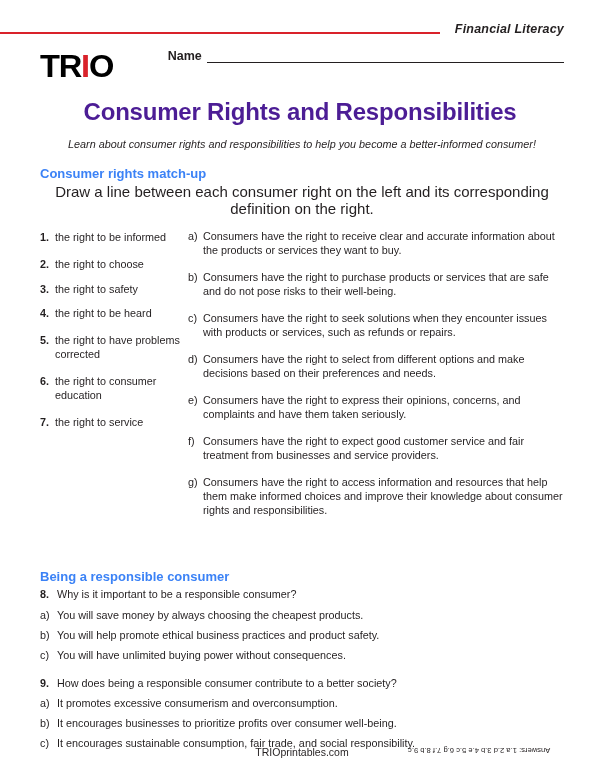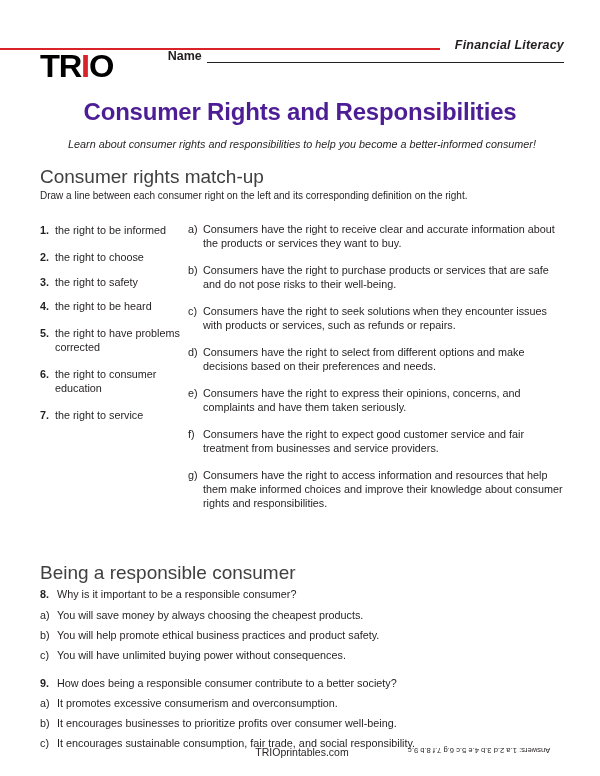--- a/index.html
+++ b/index.html
@@ -11,21 +11,21 @@
     width: 600px; height: 776px;
     font-family: "Liberation Sans", sans-serif;
     color: #231f20;
     position: relative;
     overflow: hidden;
   }
 
   
   .header-band {
     position: absolute;
-    top: 16px; left: 0; right: 0;
+    top: 0; left: 0; right: 0;
     height: 48px;
   }
   .header-rule {
     position: absolute;
     left: 0; top: 32px;
     width: 440px; height: 2px;
     background: #d9222a;
   }
   .header-subject {
     position: absolute;
@@ -92,28 +92,29 @@
     font-style: italic;
     color: #231f20;
   }
 
   
   .content {
     position: absolute;
     left: 40px; right: 36px; top: 166px;
   }
   .section-heading {
-    font-size: 19px;
-    font-weight: normal;
-    color: #404040;
+    font-size: 13px;
+    font-weight: bold;
+    color: #3b82f6;
     margin: 0 0 2px 0;
   }
   .section-instructions {
-    font-size: 10px;
-    margin: 0 0 21px 0;
+    font-size: 15px;
+    margin: 0 0 12px 0;
+    text-align: center;
   }
 
   
   .matchup {
     position: relative;
     display: flex;
     align-items: flex-start;
   }
   .match-left { width: 148px; flex: 0 0 148px; padding-top: 2px; }
   .match-right { flex: 1; padding-left: 0px; }

